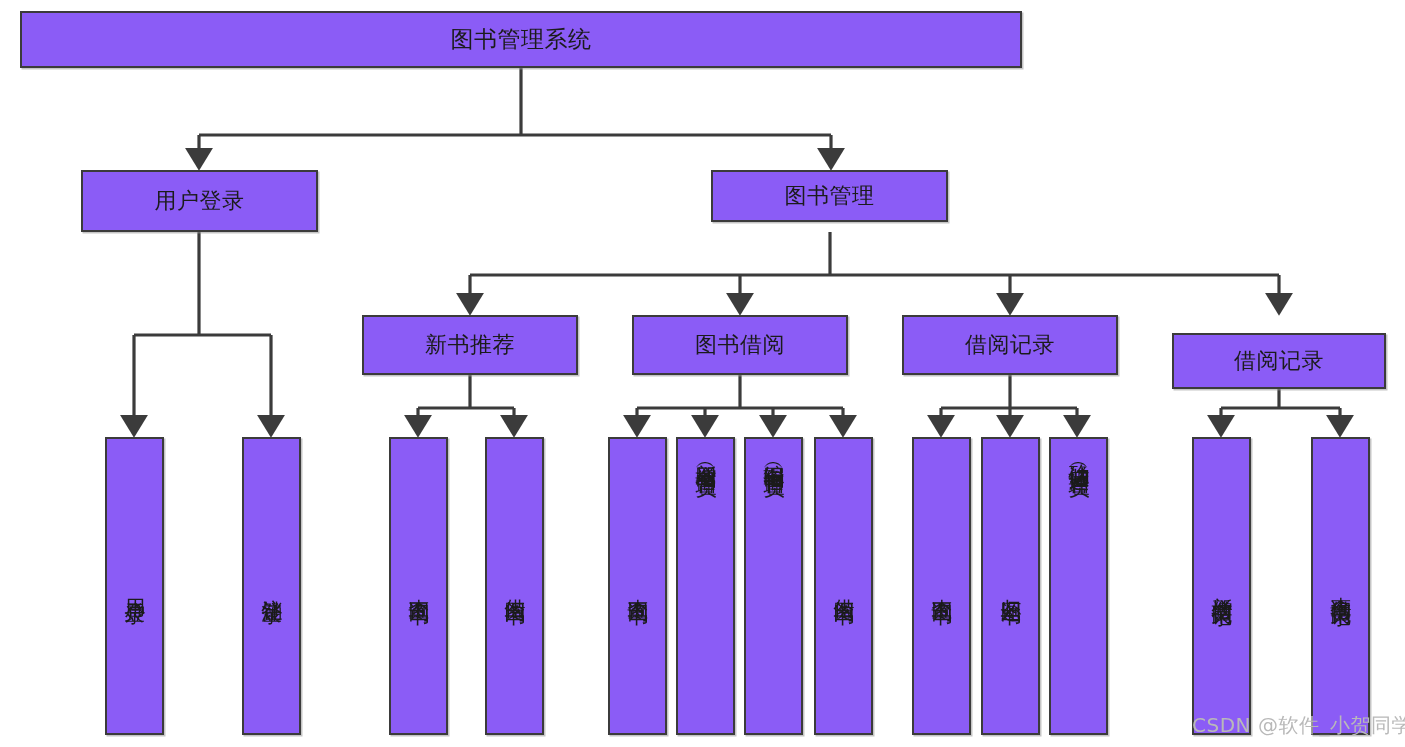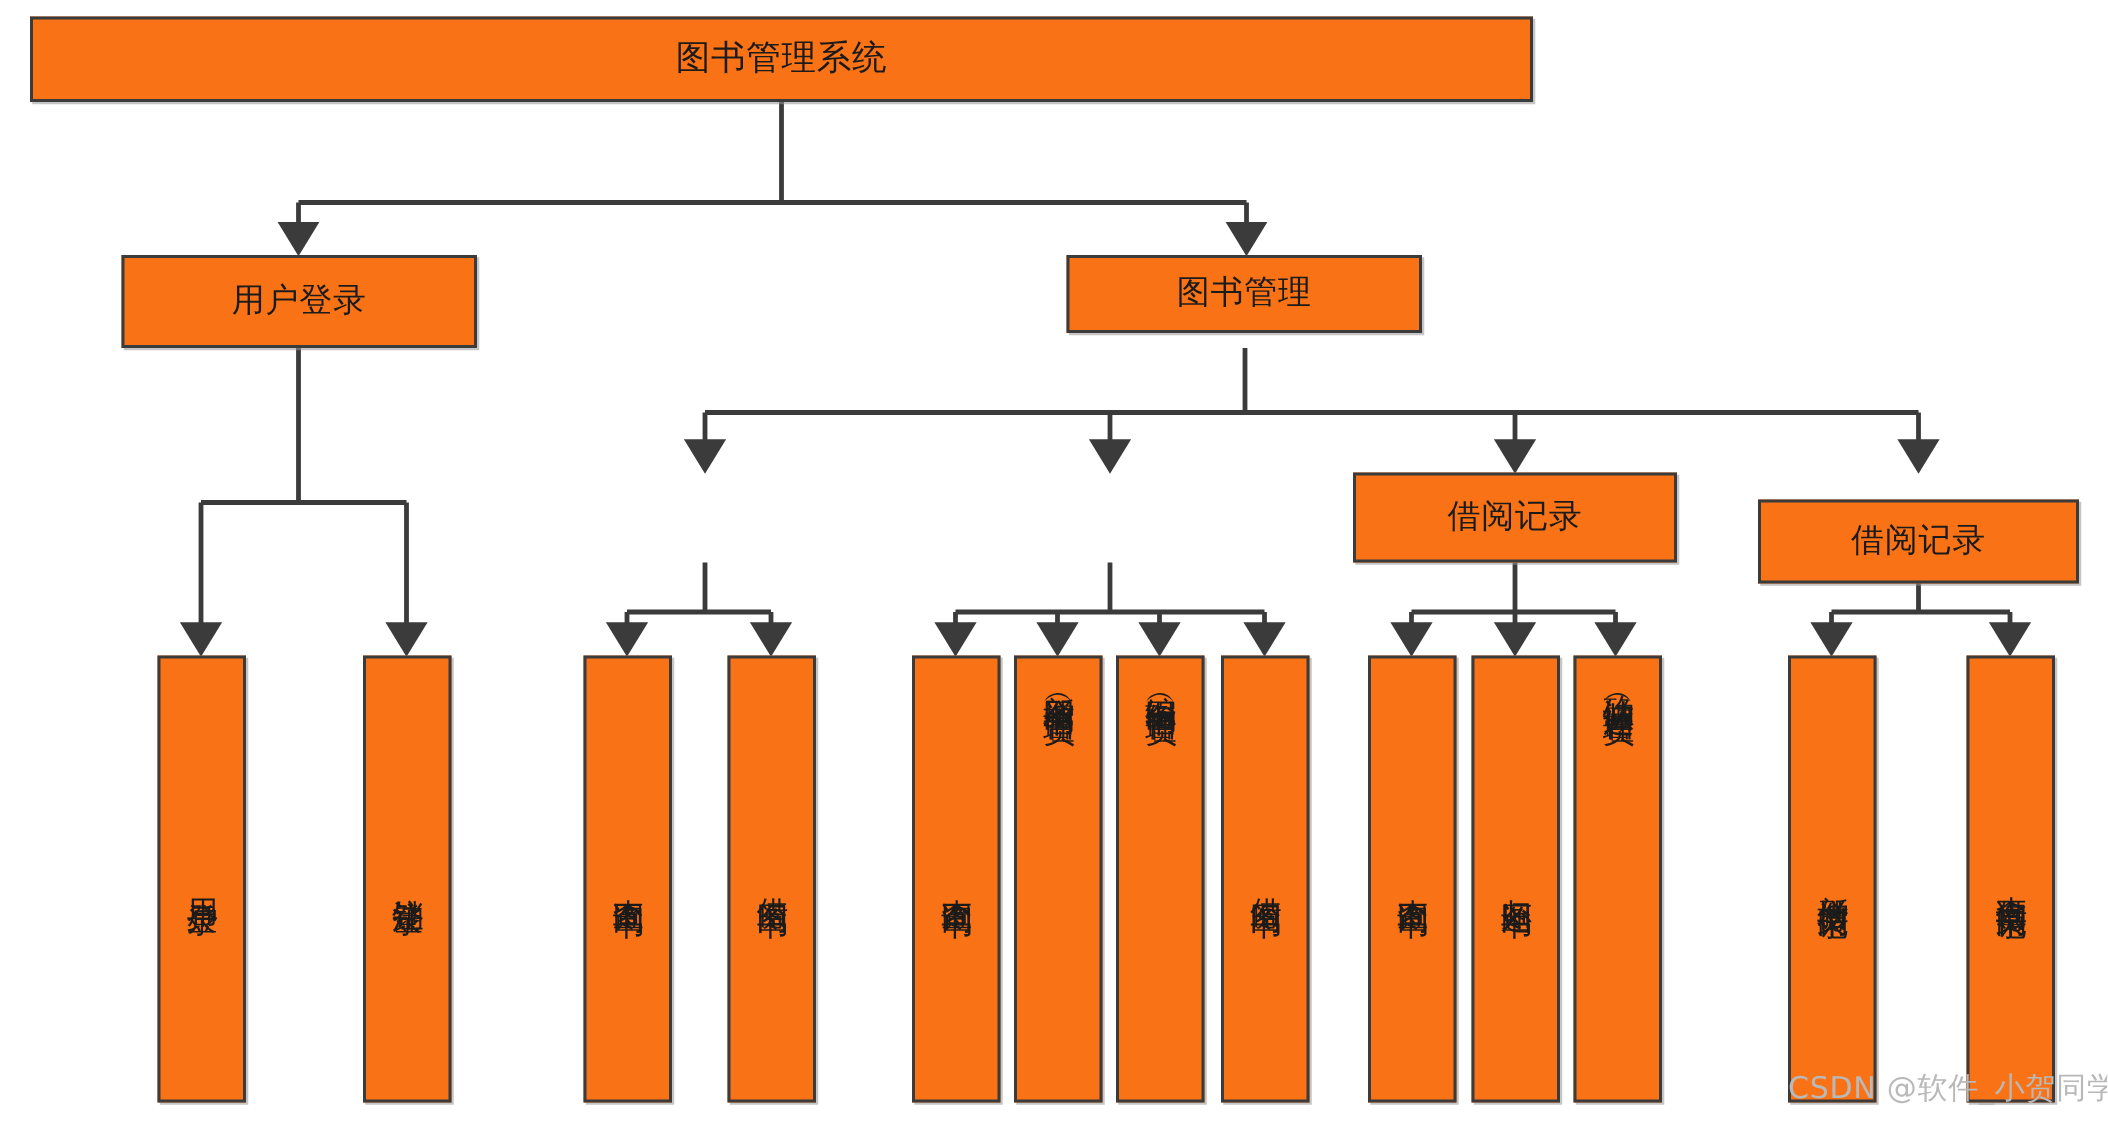--- a/index.html
+++ b/index.html
@@ -22,21 +22,21 @@
     left: 0;
     top: 0;
     width: 1405px;
     height: 747px;
     pointer-events: none;
   }
   .node {
     position: absolute;
     box-sizing: border-box;
     border: 2px solid #3b3b3b;
-    background: #f97316;
+    background: #8b5cf6;
     display: flex;
     align-items: center;
     justify-content: center;
     color: #1b1b1b;
     box-shadow: 1.5px 1.5px 0 rgba(150,150,150,0.55);
   }
   .node-h {
     font-size: 22px;
     line-height: 1.1;
     letter-spacing: 0.5px;
@@ -129,21 +129,27 @@
   </div>
 
   <div class="node node-h" style="left:81px; top:170px; width:237px; height:62px;">
     <span>用户登录</span>
   </div>
 
   <div class="node node-h" style="left:711px; top:170px; width:237px; height:52px;">
     <span>图书管理</span>
   </div>
 
-
+  <div class="node node-h" style="left:362px; top:315px; width:216px; height:60px;">
+    <span>新书推荐</span>
+  </div>
+
+  <div class="node node-h" style="left:632px; top:315px; width:216px; height:60px;">
+    <span>图书借阅</span>
+  </div>
 
   <div class="node node-h" style="left:902px; top:315px; width:216px; height:60px;">
     <span>借阅记录</span>
   </div>
 
   <div class="node node-h" style="left:1172px; top:333px; width:214px; height:56px;">
     <span>借阅记录</span>
   </div>
 
   <div class="node node-v" style="left:105px; top:437px; width:59px; height:298px;">

